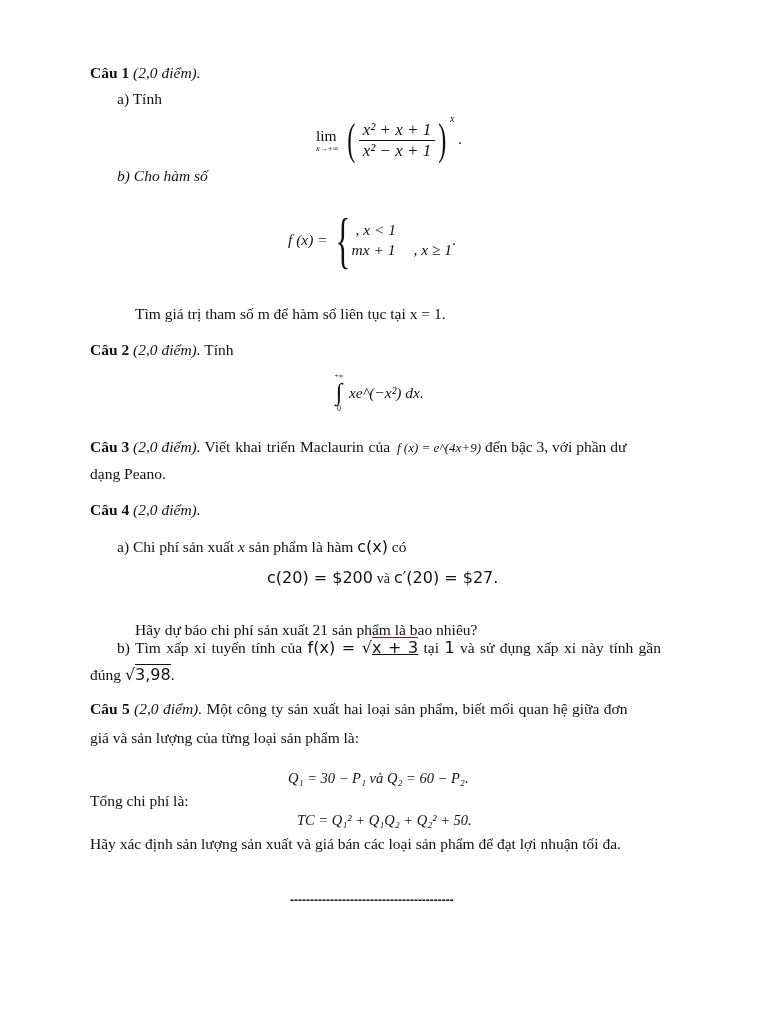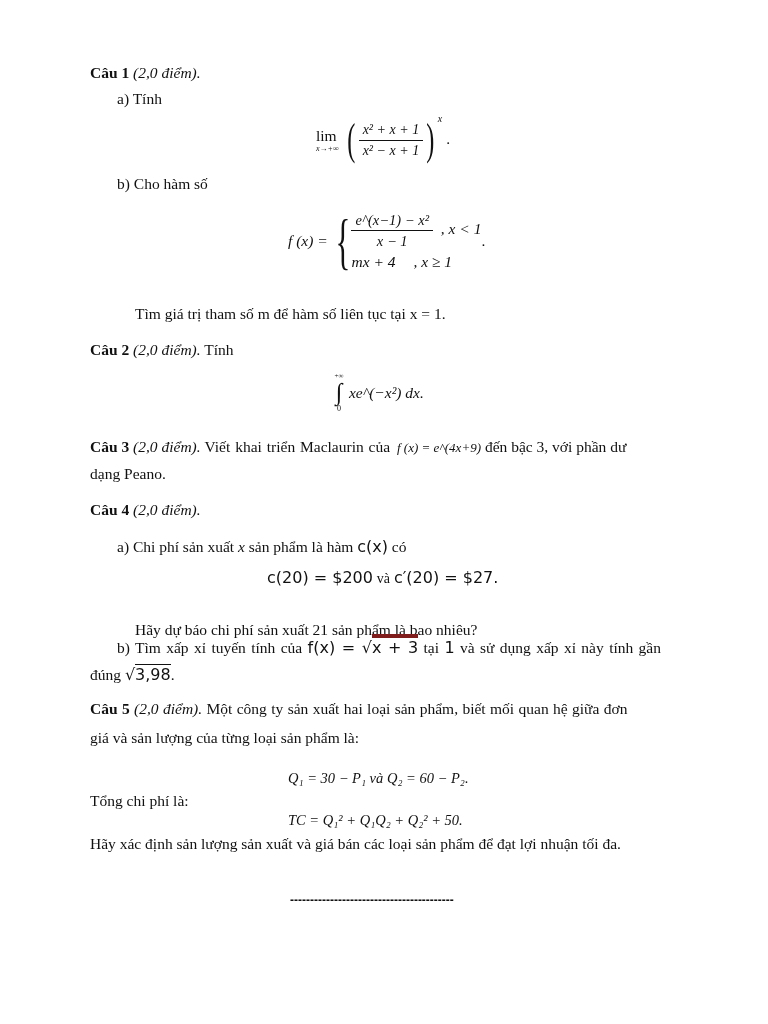--- a/index.html
+++ b/index.html
@@ -26,40 +26,36 @@
 <div class="abs" style="left:90px; top:64px;">
   <span class="b">Câu 1</span>
   <span class="i">(2,0 điểm).</span>
 </div>
 <div class="abs" style="left:117px; top:90px;">a) Tính</div>
 
 <div class="abs" style="left:316px; top:113px; height:56px;">
   <span style="display:inline-block; vertical-align:middle; text-align:left; width:28px;">
     <span style="display:block; line-height:16px;">lim</span>
     <span class="m" style="display:block; font-size:8px; line-height:9px;">x→+∞</span>
-  </span><span class="bigparen">(</span><span class="frac m" style="font-size:14px;text-align:center;">
+  </span><span class="bigparen">(</span><span class="frac m" style="font-size:17px;text-align:center;">
     <span class="num">x² + x + 1</span>
     <span class="den">x² − x + 1</span>
   </span><span class="bigparen">)</span><span class="m" style="vertical-align:22px; font-size:10px;">x</span>
   <span>.</span>
 </div>
 
-<div class="abs" style="left:117px; top:175px;">b) Cho hàm số</div>
+<div class="abs" style="left:117px; top:167px;font-style:italic;">b) Cho hàm số</div>
 
 <div class="abs" style="left:288px; top:210px; height:76px;">
   <span class="m" style="display:inline-block; vertical-align:middle;">f (x) =</span><span class="brace" style="vertical-align:middle;">{</span><span style="display:inline-block; vertical-align:middle; margin-left:-6px;">
     <span style="display:block;">
-      <span class="frac m" style="font-size:14.5px;">
-        <span class="num">e^(x−1) − x²</span>
-        <span class="den">x − 1</span>
-      </span>
       <span class="m" style="margin-left:4px;">, x &lt; 1</span>
     </span>
     <span style="display:block; margin-top:2px;">
-      <span class="m">mx + 4</span>
+      <span class="m">mx + 1</span>
       <span class="m" style="margin-left:14px;">, x ≥ 1</span>
     </span>
   </span><span style="vertical-align:middle;">.</span>
 </div>
 
 <div class="abs" style="left:135px; top:305px;">Tìm giá trị tham số m để hàm số liên tục tại x = 1.</div>
 
 <div class="abs" style="left:90px; top:341px;">
   <span class="b">Câu 2</span>
   <span class="i">(2,0 điểm).</span>
@@ -100,38 +96,38 @@
 <div class="abs" style="left:267px; top:568px;">
   <span class="cam">c(20) = $200</span>
   <span style="font-size:14px;">và</span>
   <span class="cam">c′(20) = $27.</span>
 </div>
 
 <div class="abs" style="left:135px; top:599px;margin-top:22px;">Hãy dự báo chi phí sản xuất 21 sản phẩm là bao nhiêu?</div>
 
 <div class="abs" style="left:117px; top:638px; word-spacing:1.5px;">
   <span>b) Tìm xấp xỉ tuyến tính của</span>
-  <span class="cam">f(x) = √<span style="border-top:4px solid #7f1d1d;">x + 3</span></span>
+  <span class="cam">f(x) = √<span style="border-top:1px solid #7f1d1d;text-decoration:underline;">x + 3</span></span>
   <span>tại</span>
   <span class="cam">1</span>
   <span>và sử dụng xấp xỉ này tính gần</span>
 </div>
 <div class="abs" style="left:90px; top:665px;">
   <span>đúng</span>
   <span class="cam">√<span style="border-top:1px solid #111;">3,98</span></span><span>.</span>
 </div>
 
 <div class="abs" style="left:90px; top:700px; word-spacing:0.5px;">
   <span class="b">Câu 5</span>
   <span class="i">(2,0 điểm).</span>
   <span>Một công ty sản xuất hai loại sản phẩm, biết mối quan hệ giữa đơn</span>
 </div>
 <div class="abs" style="left:90px; top:729px;">giá và sản lượng của từng loại sản phẩm là:</div>
 
 <div class="abs m" style="left:288px; top:770px; font-size:14.5px;">Q₁ = 30 − P₁ và Q₂ = 60 − P₂.</div>
 
 <div class="abs" style="left:90px; top:792px;">Tổng chi phí là:</div>
 
-<div class="abs m" style="left:288px; top:812px; font-size:14.5px;">TC = Q₁² + Q₁Q₂ + Q₂² + 50.</div>
+<div class="abs m" style="left:297px; top:812px; font-size:14.5px;">TC = Q₁² + Q₁Q₂ + Q₂² + 50.</div>
 
 <div class="abs" style="left:90px; top:835px;">Hãy xác định sản lượng sản xuất và giá bán các loại sản phẩm để đạt lợi nhuận tối đa.</div>
 
 <div class="abs divider" style="left:290px; top:893px;">-----------------------------------------</div>
 
 </body></html>

